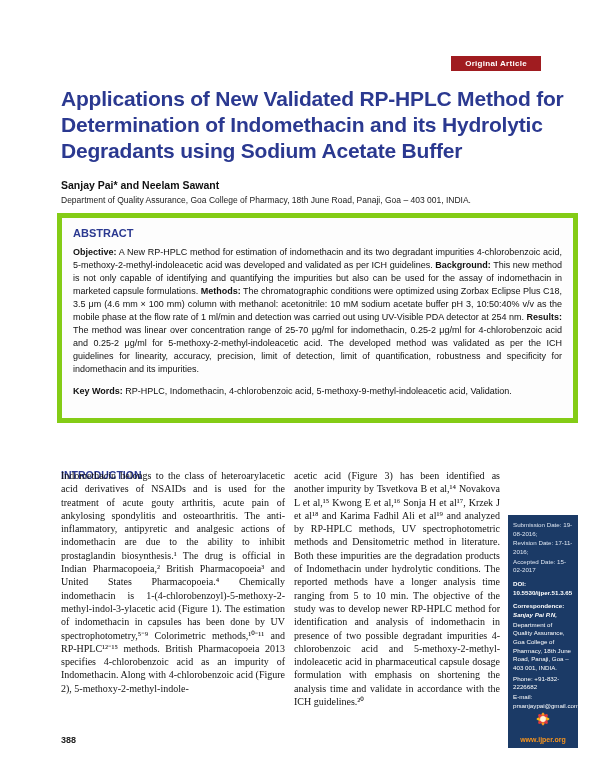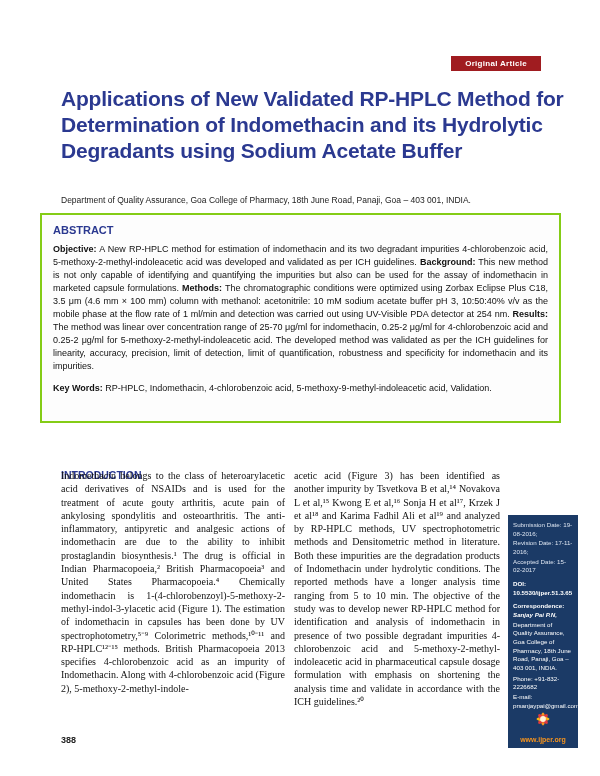--- a/index.html
+++ b/index.html
@@ -16,22 +16,22 @@
 
   .title {
     position:absolute; top:86px; left:61px; width:508px;
     color:var(--title-blue,#2b3990);
     font-size:21px; font-weight:bold; line-height:1.24; letter-spacing:-.2px;
   }
   .authors { position:absolute; top:179px; left:61px; font-size:10.5px; font-weight:bold; }
   .affiliation { position:absolute; top:195px; left:61px; font-size:8.5px; color:#222; }
 
   .abstract {
-    position:absolute; top:213px; left:40px; width:521px; min-height:210px;
-    border:2px solid #84cc16; background:#fdfdfd;
+    position:absolute; top:213px; left:57px; width:521px; min-height:210px;
+    border:5px solid #84cc16; background:#fdfdfd;
     padding:9px 11px 10px;
   }
   .abstract h2 { color:var(--title-blue,#2b3990); font-size:11px; font-weight:bold; margin-bottom:7px; }
   .abs-text { font-size:9px; line-height:1.45; text-align:justify; }
   .abs-text b { font-weight:bold; }
   .kw { font-size:9px; line-height:1.45; text-align:justify; margin-top:9px; }
 
   .intro-head { position:absolute; top:469px; left:61px; color:var(--title-blue,#2b3990); font-size:10.5px; font-weight:bold; }
 
   .cols { position:absolute; top:469px; left:61px; width:517px; height:280px; display:flex; overflow:hidden; }
@@ -65,20 +65,21 @@
   .footer .pagenum { font-weight:bold; font-size:9px;margin-top:20px; }
 </style>
 </head>
 <body>
 
 <div class="page">
 
   <div class="badge">Original Article</div>
 
   <h1 class="title">Applications of New Validated RP-HPLC Method for Determination of Indomethacin and its Hydrolytic Degradants using Sodium Acetate  Buffer</h1>
+  <div class="authors">Sanjay Pai* and Neelam Sawant</div>
   <div class="affiliation">Department of Quality Assurance, Goa College of Pharmacy, 18th June Road, Panaji, Goa – 403 001, INDIA.</div>
 
   <section class="abstract">
     <h2>ABSTRACT</h2>
     <p class="abs-text"><b>Objective:</b><span> A New RP-HPLC method for estimation of indomethacin and its two degradant impurities 4-chlorobenzoic acid, 5-methoxy-2-methyl-indoleacetic acid was developed and validated as per ICH guidelines. </span><b>Background:</b><span> This new method is not only capable of identifying and quantifying the impurities but also can be used for the assay of indomethacin in marketed capsule formulations. </span><b>Methods:</b><span> The chromatographic conditions were optimized using Zorbax Eclipse Plus C18, 3.5 μm (4.6 mm × 100 mm) column with methanol: acetonitrile: 10 mM sodium acetate buffer pH 3, 10:50:40% v/v as the mobile phase at the flow rate of 1 ml/min and detection was carried out using UV-Visible PDA detector at 254 nm. </span><b>Results:</b><span> The method was linear over concentration range of 25-70 μg/ml for indomethacin, 0.25-2 μg/ml for 4-chlorobenzoic acid and 0.25-2 μg/ml for 5-methoxy-2-methyl-indoleacetic acid. The developed method was validated as per the ICH guidelines for linearity, accuracy, precision, limit of detection, limit of quantification, robustness and specificity for indomethacin and its impurities.</span></p>
     <p class="kw"><b>Key Words:</b><span> RP-HPLC, Indomethacin, 4-chlorobenzoic acid, 5-methoxy-9-methyl-indoleacetic acid, Validation.</span></p>
   </section>
 
   <h2 class="intro-head">INTRODUCTION</h2>
 

